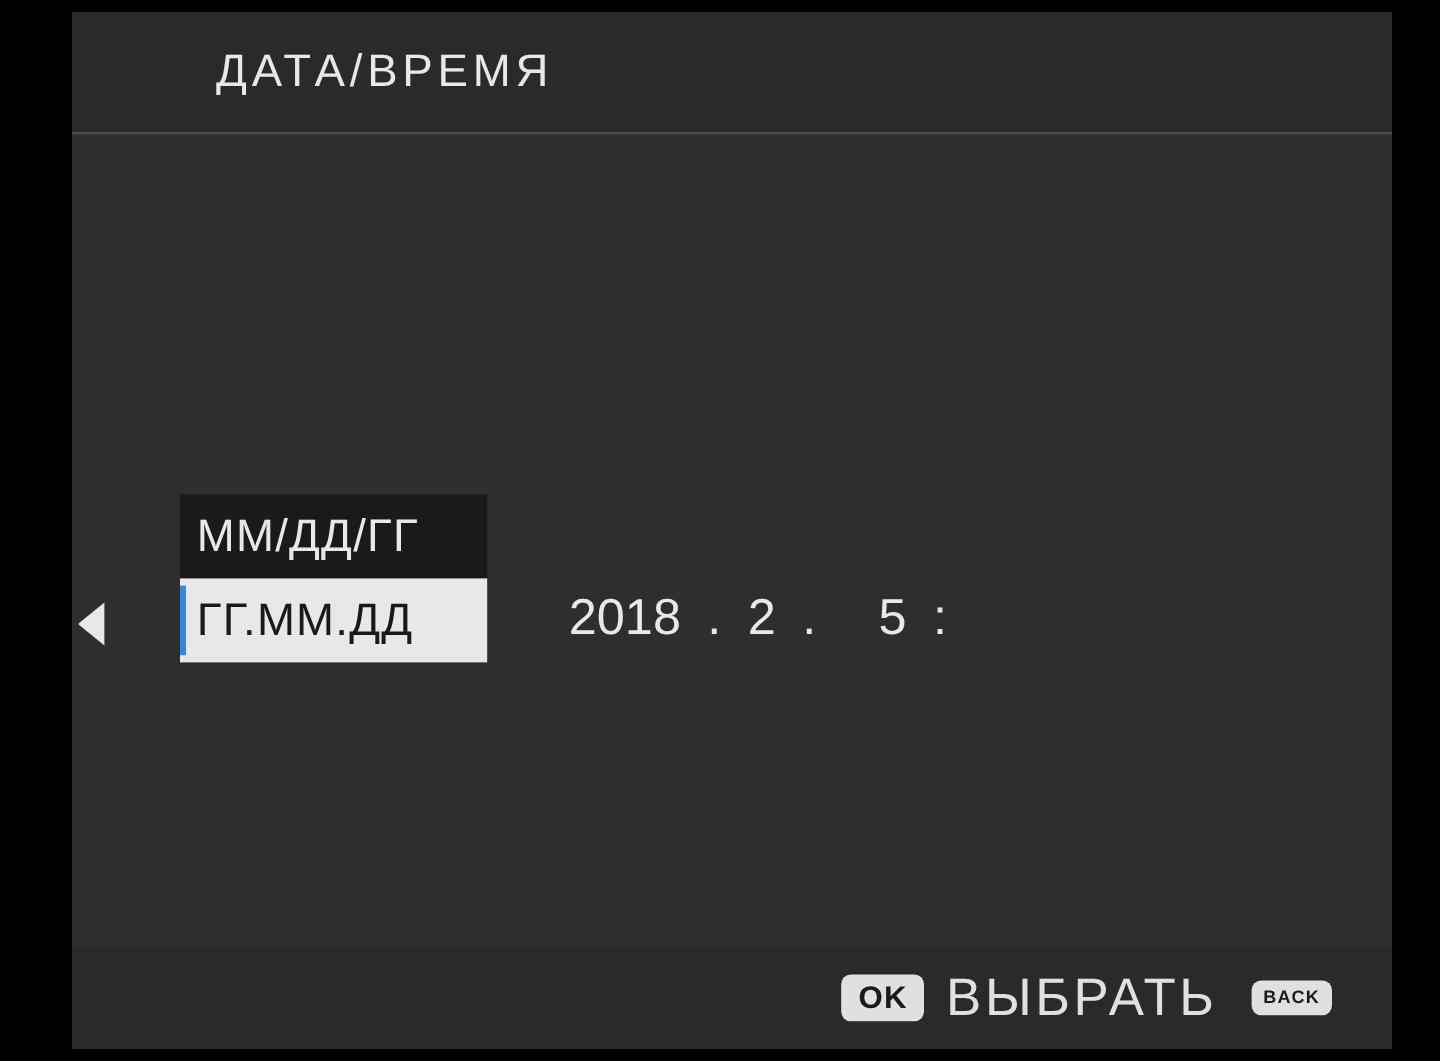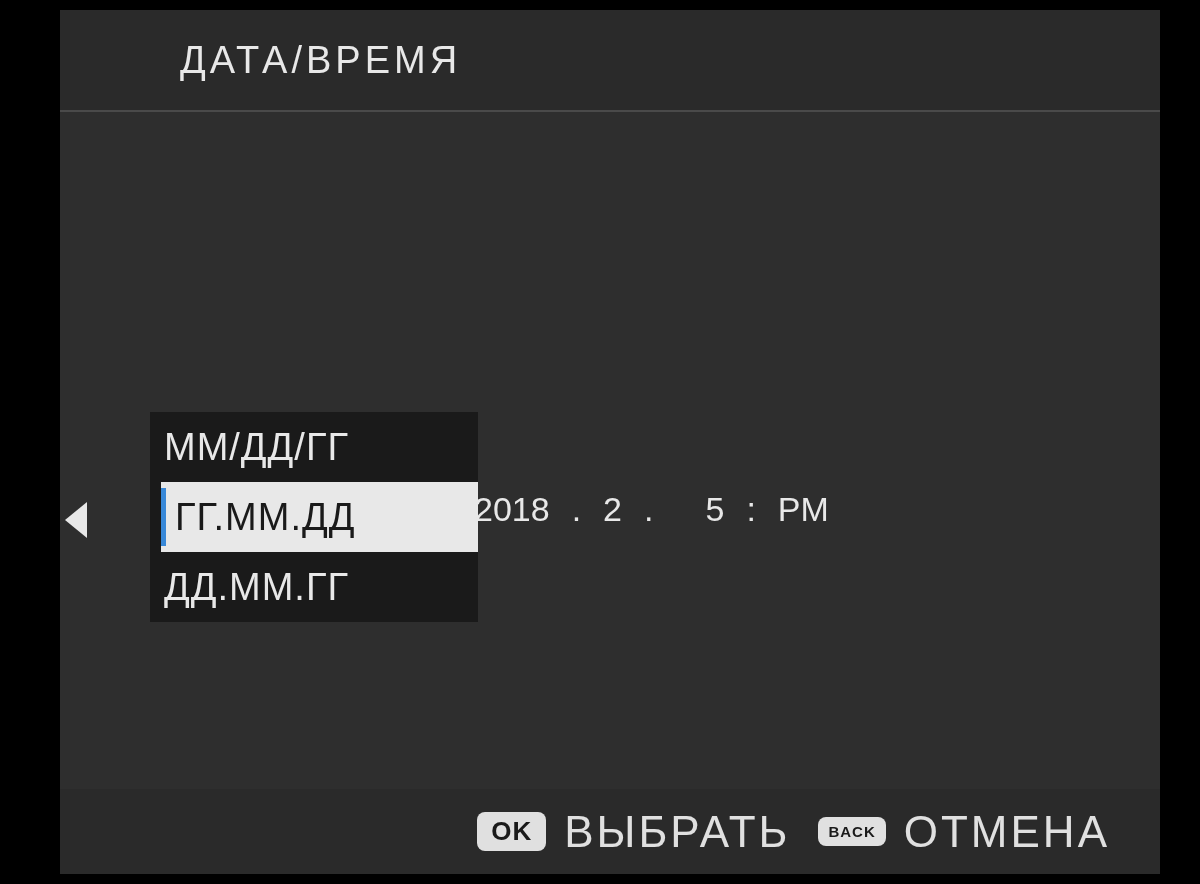--- a/index.html
+++ b/index.html
@@ -67,54 +67,53 @@
       width: 0;
       height: 0;
       border-top: 18px solid transparent;
       border-bottom: 18px solid transparent;
       border-right: 22px solid #e8e8e8;
     }
     .format-picker {
       position: absolute;
       left: 90px;
       top: 300px;
-      width: 328px;
+      width: 256px;
       background: #1a1a1a;
     }
     .format-option {
       height: 70px;
       display: flex;
       align-items: center;
       padding-left: 14px;
       color: #e8e8e8;
       font-size: 38px;
       letter-spacing: 1px;
       position: relative;
     }
     .format-option.selected {
       background: #e8e8e8;
       color: #1a1a1a;
-      margin-left: 11px;
     }
     .blue-indicator {
       position: absolute;
       left: 0;
       top: 6px;
       bottom: 6px;
       width: 5px;
       background: #3888d8;
     }
     .datetime-row {
       position: absolute;
       left: 400px;
       top: 370px;
       display: flex;
       align-items: center;
       color: #e8e8e8;
-      font-size: 34px;
+      font-size: 42px;
     }
     .dt-part {
       padding: 8px 14px;
       text-align: center;
     }
     .dt-sep {
       padding: 0 8px;
       color: #e8e8e8;
     }
     .footer {
@@ -168,42 +167,37 @@
     <div class="arrow-left"></div>
 
     <div class="format-picker">
       <div class="format-option">
         <span>ММ/ДД/ГГ</span>
       </div>
       <div class="format-option selected">
         <div class="blue-indicator"></div>
         <span>ГГ.ММ.ДД</span>
       </div>
-      <div class="format-option">
-        <span>ДД.ММ.ГГ</span>
-      </div>
     </div>
 
     <div class="datetime-row">
       <span class="dt-part">2018</span>
       <span class="dt-sep">.</span>
       <span class="dt-part">2</span>
       <span class="dt-sep">.</span>
       <span class="dt-part" style="width:30px"></span>
       <span class="dt-part">5</span>
       <span class="dt-sep">:</span>
-      <span class="dt-part">PM</span>
     </div>
   </div>
 
   <div class="divider-bottom"></div>
 
   <div class="footer">
     <div class="footer-item">
       <span class="badge">OK</span>
       <span class="footer-label">ВЫБРАТЬ</span>
     </div>
     <div class="footer-item">
       <span class="badge back">BACK</span>
-      <span class="footer-label">ОТМЕНА</span>
     </div>
   </div>
 </div>
 
 </body></html>

